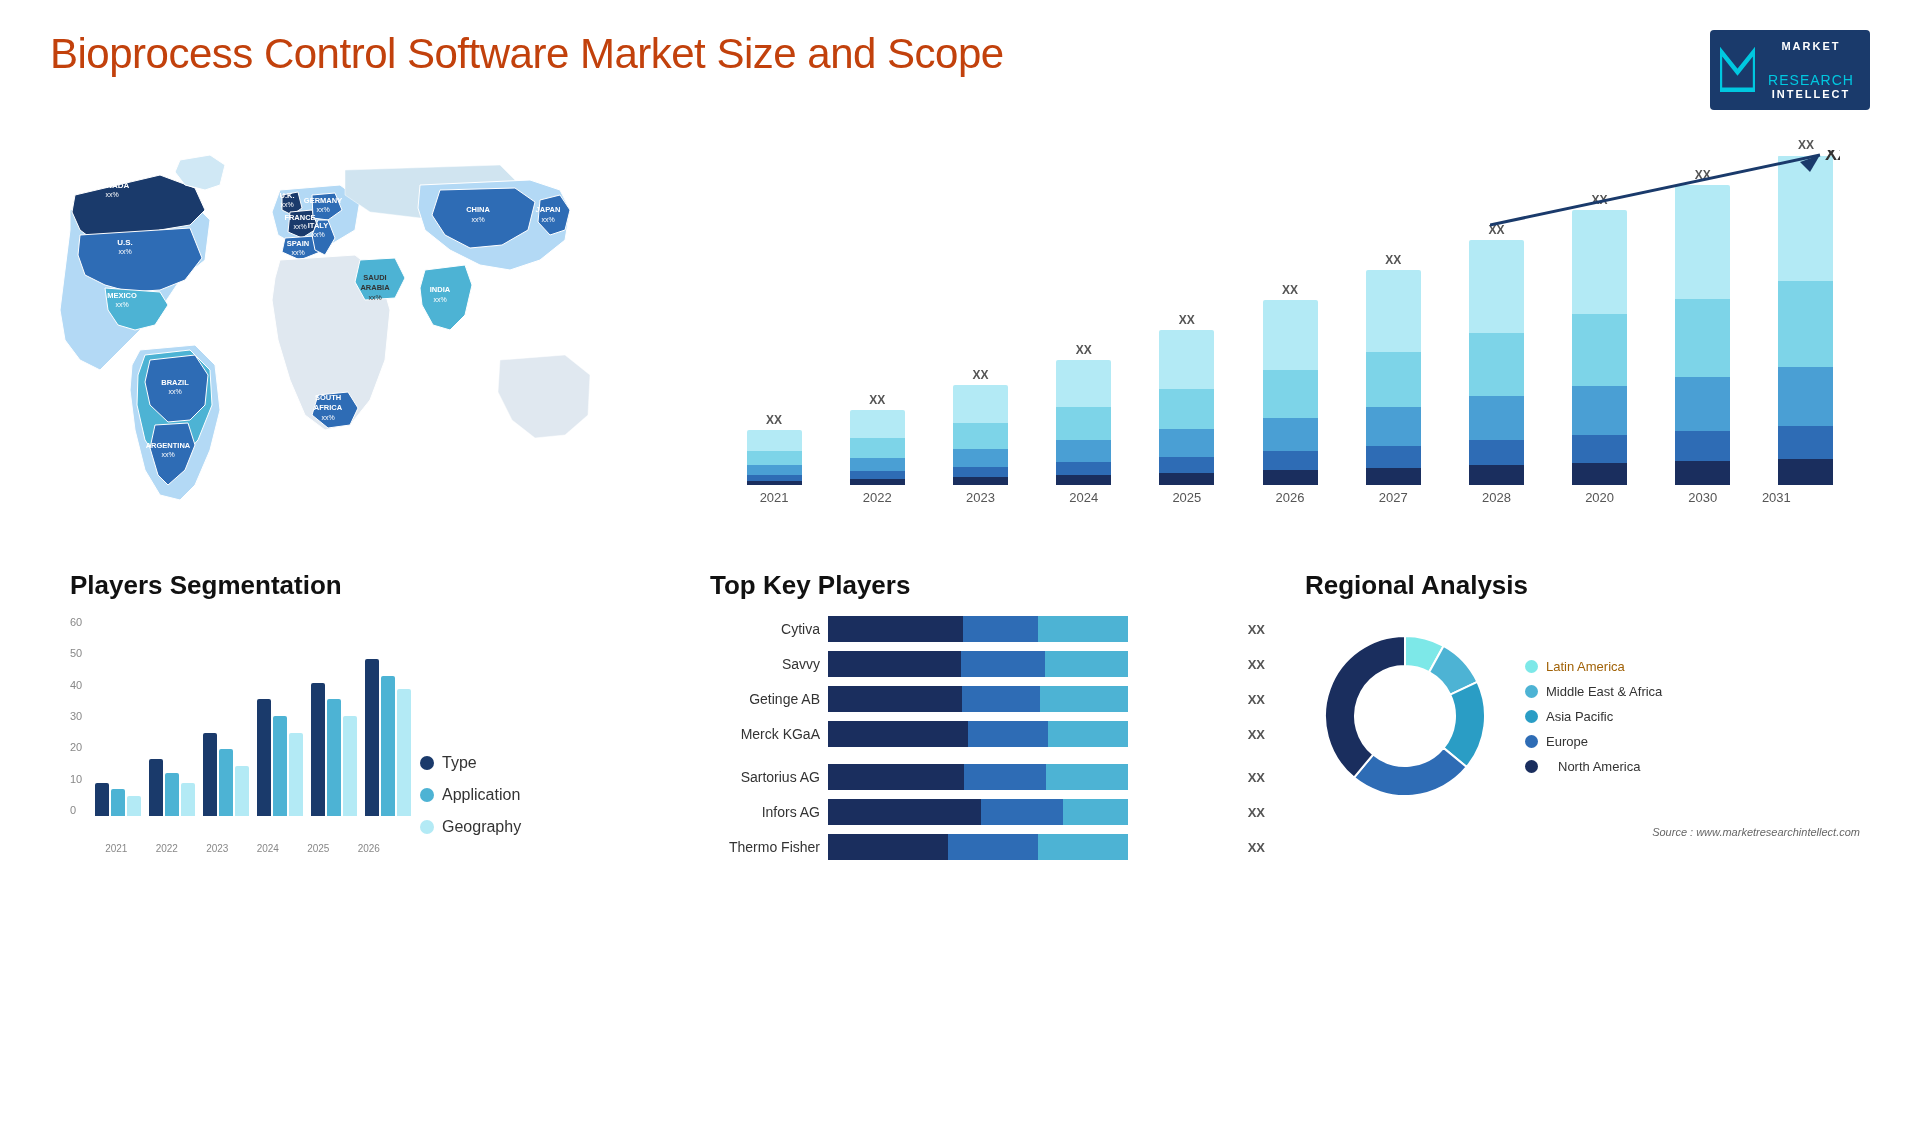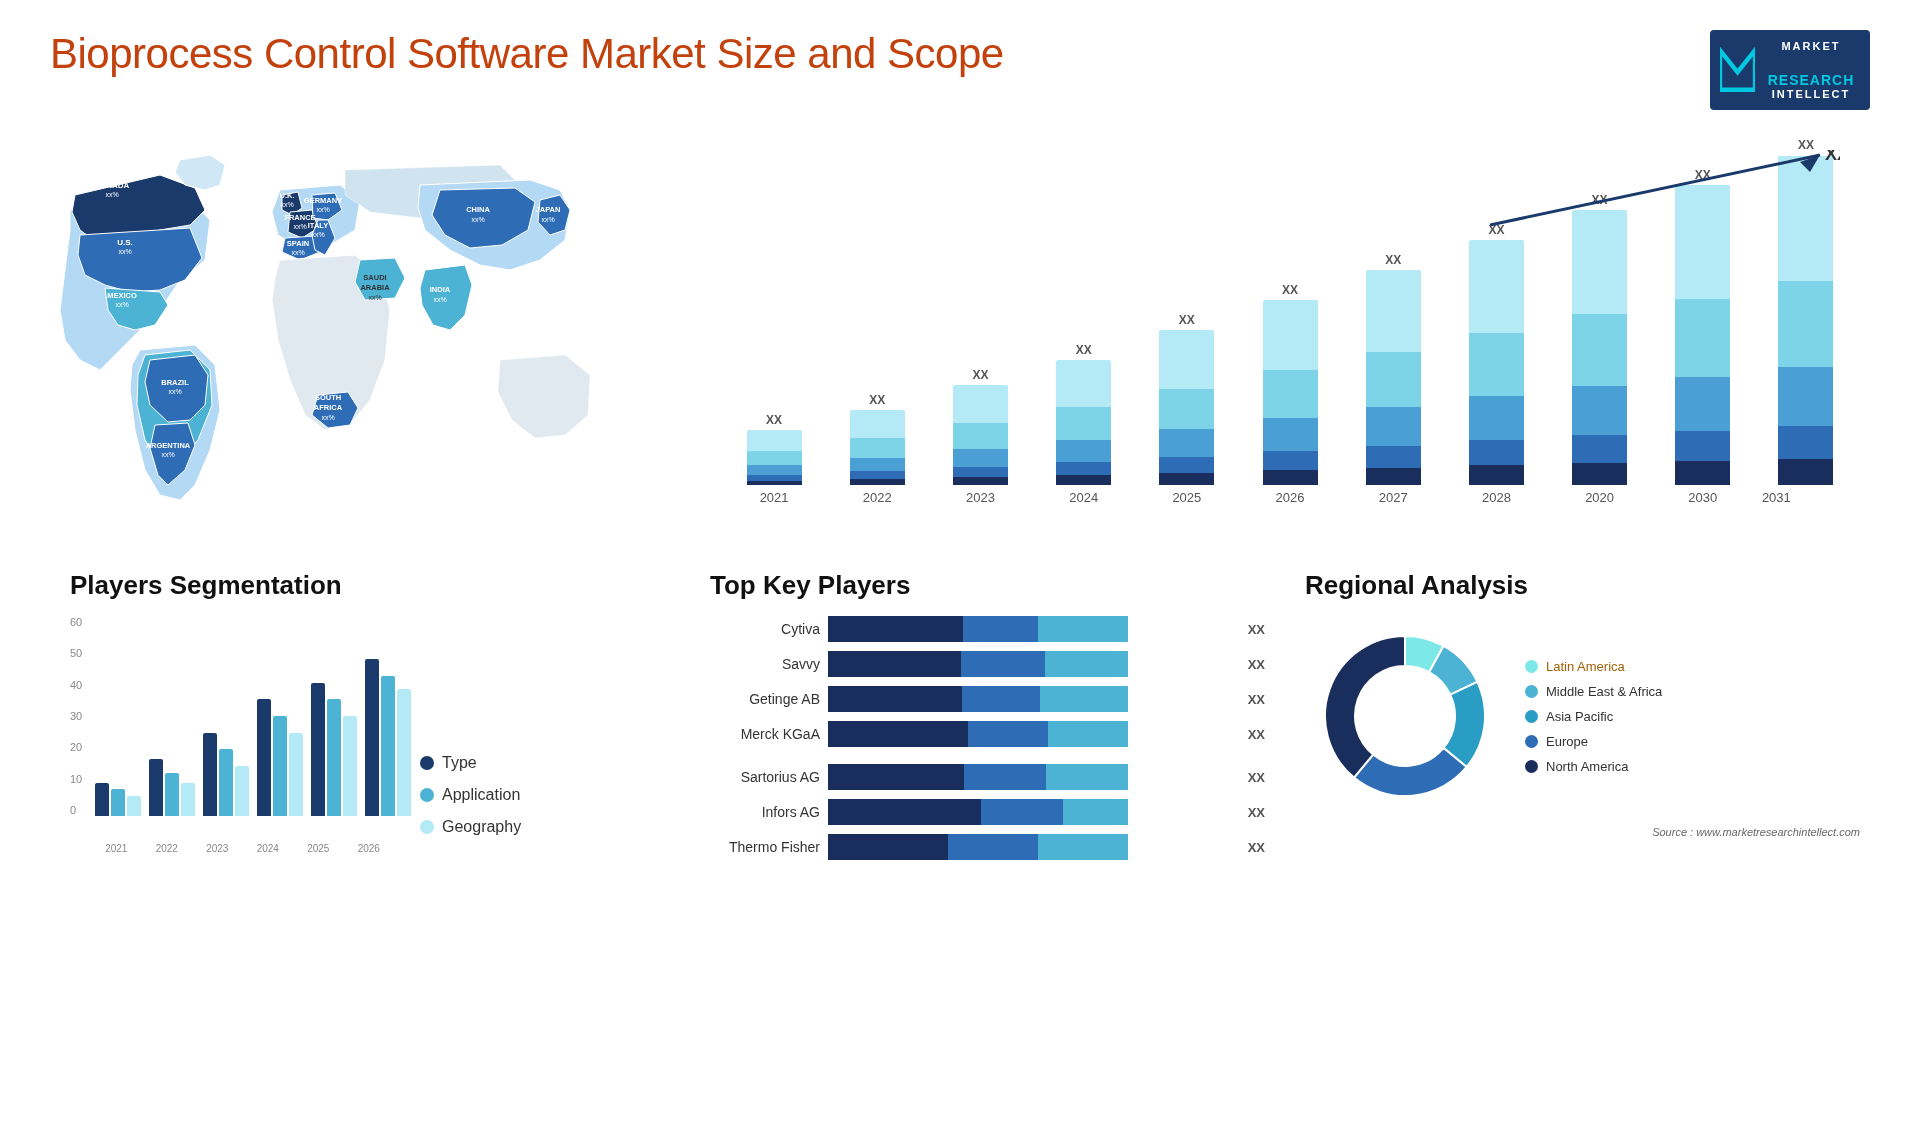--- a/index.html
+++ b/index.html
@@ -54,21 +54,21 @@
     .logo-market {
       color: #fff;
       font-size: 11px;
       font-weight: 700;
       letter-spacing: 2px;
       text-align: center;
     }
     .logo-research {
       color: #00c8e0;
       font-size: 14px;
-      font-weight: 700;
+      font-weight: 400;
       letter-spacing: 1px;
       text-align: center;
       margin-top: 20px;
     }
     .logo-intellect {
       color: #fff;
       font-size: 11px;
       font-weight: 700;
       letter-spacing: 2px;
       text-align: center;
@@ -547,21 +547,21 @@
                 <span>Middle East &amp; Africa</span>
               </div>
               <div style="display: flex; align-items: center; gap: 8px; font-size: 13px; color: rgb(51, 51, 51);">
                 <div style="width: 13px; height: 13px; border-radius: 50%; background: rgb(42, 157, 197); flex-shrink: 0;"></div>
                 <span>Asia Pacific</span>
               </div>
               <div style="display: flex; align-items: center; gap: 8px; font-size: 13px; color: rgb(51, 51, 51);">
                 <div style="width: 13px; height: 13px; border-radius: 50%; background: rgb(46, 108, 181); flex-shrink: 0;"></div>
                 <span>Europe</span>
               </div>
-              <div style="display: flex; align-items: center; gap: 8px; font-size: 13px; color: rgb(51, 51, 51);">
+              <div style="display: flex; align-items: center; gap: 20px; font-size: 13px; color: rgb(51, 51, 51);">
                 <div style="width: 13px; height: 13px; border-radius: 50%; background: rgb(26, 46, 94); flex-shrink: 0;"></div>
                 <span>North America</span>
               </div>
             </div>
         </div>
         <div style="text-align:right; font-size:11px; color:#666; font-style:italic; margin-top:10px;">Source : www.marketresearchintellect.com</div>
       </div>
 
     </div>
   </div>

